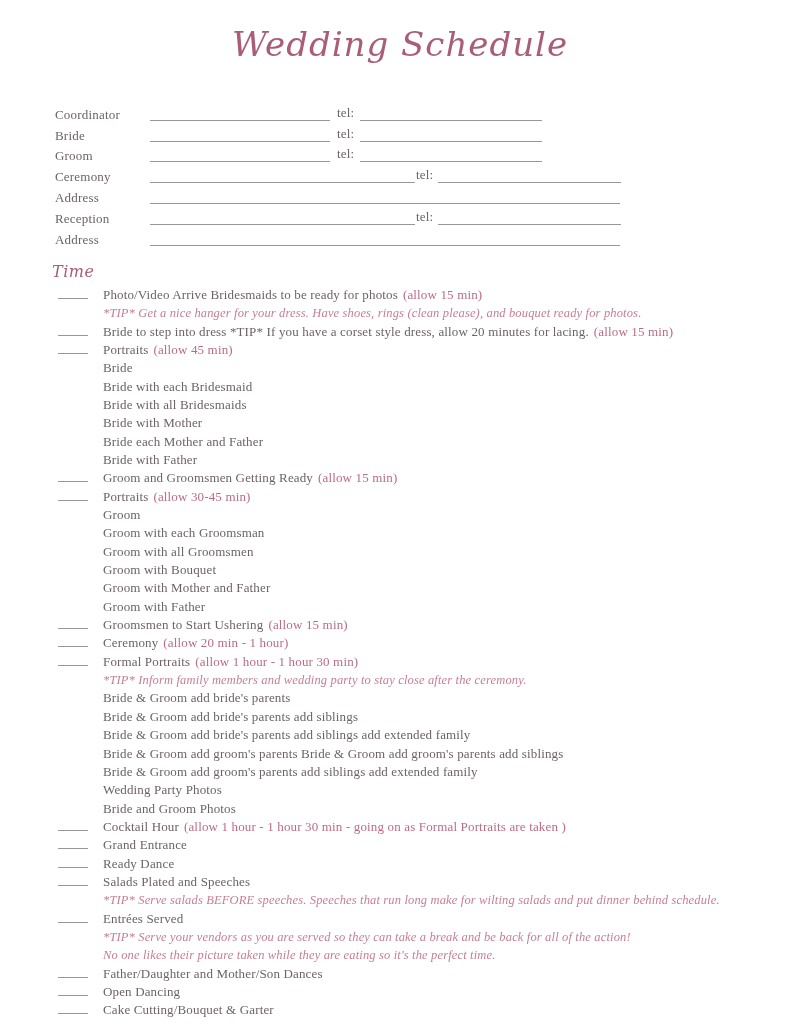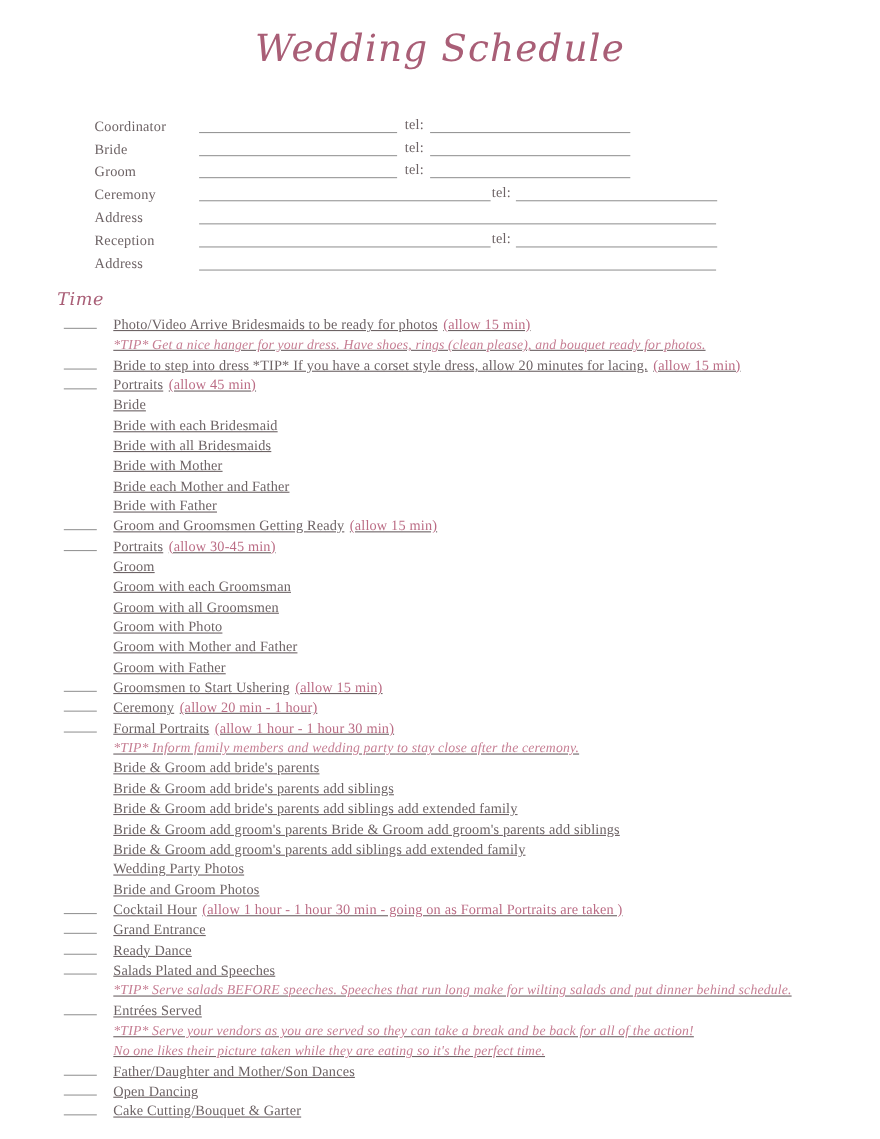--- a/index.html
+++ b/index.html
@@ -38,21 +38,20 @@
     box-sizing:content-box;
   }
   
   .contact-form{margin:16px 0 0 55px;}
   .form-row{
     display:flex;
     align-items:flex-end;
     height:20.8px;
     font-size:13px;
     letter-spacing:.2px;
-    margin-left:31px;
   }
   .form-label{flex:0 0 95px;color:var(--body-text);}
   .line{
     display:inline-block;
     border-bottom:1.2px solid var(--line);
     height:14px;
     box-sizing:border-box;
     margin-bottom:2px;
   }
   .w-name{width:180px;}
@@ -69,21 +68,20 @@
     letter-spacing:.5px;
   }
   
   .schedule{margin-left:58px;}
   .sched-row{
     display:flex;
     align-items:flex-end;
     height:18.35px;
     font-size:13px;
     letter-spacing:.15px;
-    text-decoration:underline;
   }
   .lead{flex:0 0 45px;}
   .lead.blank::before{
     content:"";
     display:block;
     width:30px;
     border-bottom:1.2px solid var(--line);
     margin-bottom:4px;
   }
   .sched-text{white-space:pre;color:var(--body-text);}
@@ -204,21 +202,21 @@
       <div class="sched-row detail">
         <span class="lead"></span>
         <span class="sched-text">Groom with each Groomsman</span>
       </div>
       <div class="sched-row detail">
         <span class="lead"></span>
         <span class="sched-text">Groom with all Groomsmen</span>
       </div>
       <div class="sched-row detail">
         <span class="lead"></span>
-        <span class="sched-text">Groom with Photo</span>
+        <span class="sched-text">Groom with Bouquet</span>
       </div>
       <div class="sched-row detail">
         <span class="lead"></span>
         <span class="sched-text">Groom with Mother and Father</span>
       </div>
       <div class="sched-row detail">
         <span class="lead"></span>
         <span class="sched-text">Groom with Father</span>
       </div>
       <div class="sched-row item">

